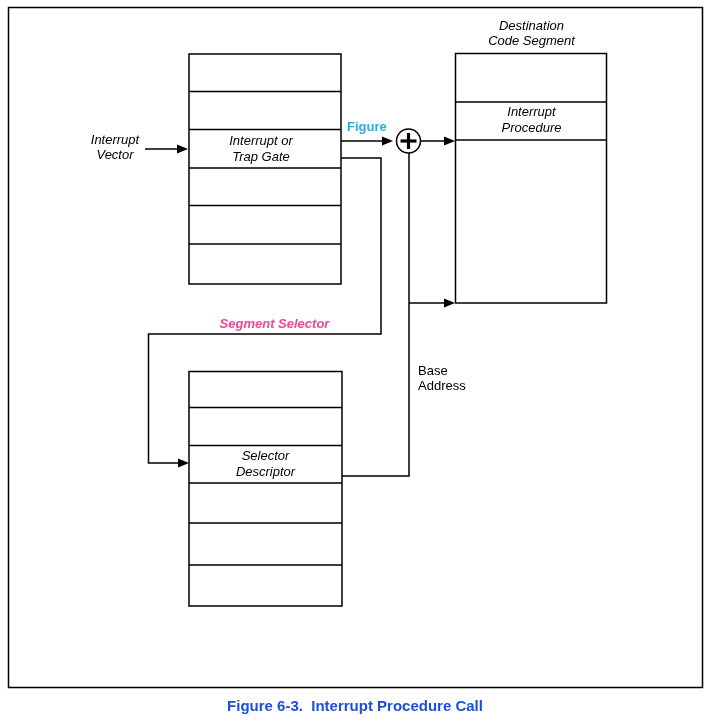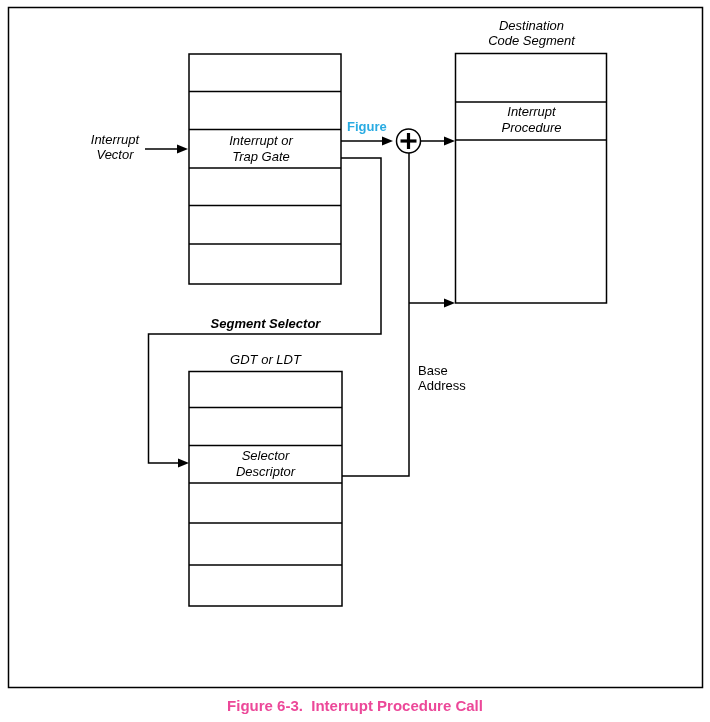--- a/index.html
+++ b/index.html
@@ -107,31 +107,30 @@
     </g>
 
     <g>
       <line x1="409" y1="303" x2="446" y2="303" stroke="#000" stroke-width="1.5"></line>
       <path d="M455 303 L444 298.5 L444 307.5 Z" fill="#000"></path>
     </g>
   </svg>
 
   <div class="lbl center" style="left:456px; top:18px; width:151px;">Destination
 Code Segment</div>
-  <div class="lbl center" style="left:189px; top:352px; width:153px;">GDT or LDT</div>
 
   <div class="lbl center" style="left:189px; top:133px; width:144px; line-height:15.5px;">Interrupt or
 Trap Gate</div>
   <div class="lbl center" style="left:456px; top:104px; width:151px; line-height:16px;">Interrupt
 Procedure</div>
   <div class="lbl center" style="left:189px; top:448px; width:153px; line-height:15.5px;">Selector
 Descriptor</div>
 
   <div class="lbl center" style="left:76px; top:133px; width:78px; line-height:14.5px;">Interrupt
 Vector</div>
   <div class="lbl bold" style="left: 347px; top: 119px; color: rgb(41, 171, 226);">Figure</div>
-  <div class="lbl bold center" style="left: 189px; top: 316px; width: 153px; white-space: nowrap; color: #000000;">Segment Selector</div>
+  <div class="lbl bold center" style="left: 198px; top: 316px; width: 153px; white-space: nowrap; color: #ec4899;">Segment Selector</div>
   <div class="lbl" style="left:418px; top:363px;">Base
 Address</div>
 
-  <div class="caption" style="color: #ec4899;">Figure 6-3.  Interrupt Procedure Call</div>
+  <div class="caption" style="color: #1d4ed8;">Figure 6-3.  Interrupt Procedure Call</div>
 
 </div>
 
 </body></html>

